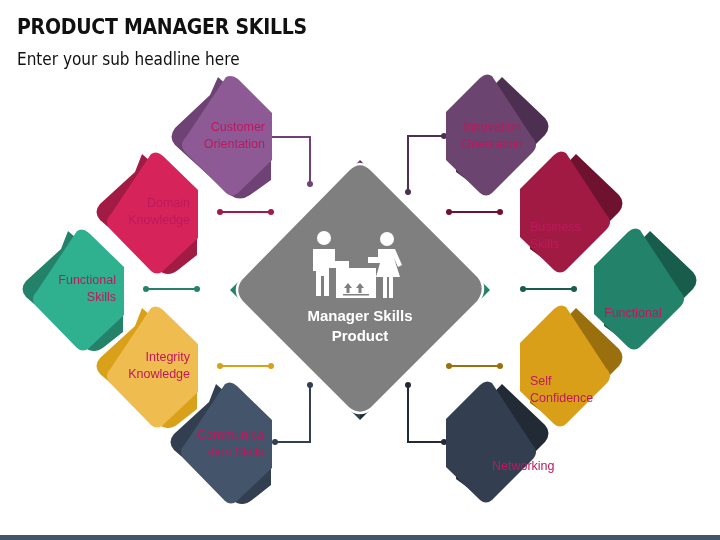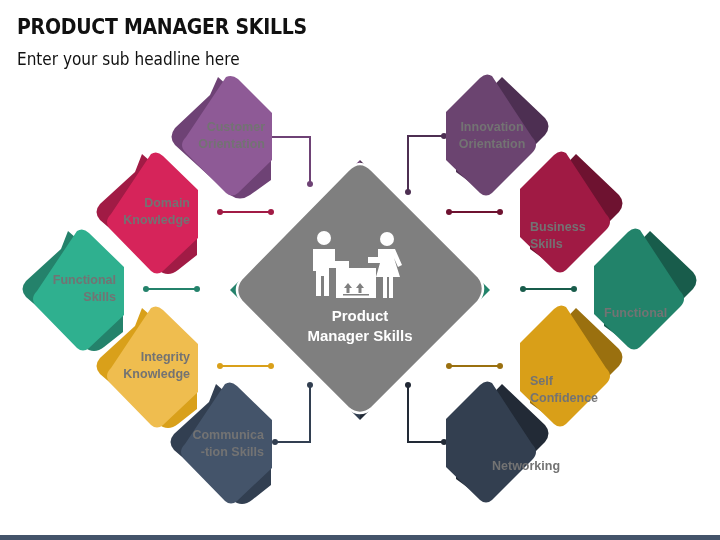--- a/index.html
+++ b/index.html
@@ -1,21 +1,21 @@
 <!DOCTYPE html>
 <html><head>
   <meta charset="utf-8">
   <style>
     html, body { margin:0; padding:0; }
     body { width:720px; height:540px; position:relative; overflow:hidden; background:#ffffff; font-family:"Liberation Sans", sans-serif; }
     .title { position:absolute; left:17px; top:14px; font-size:22px; font-weight:bold; color:#111; letter-spacing:-0.3px; font-family:"DejaVu Sans", sans-serif; transform:scaleX(0.86); transform-origin:left top; }
     .subtitle { position:absolute; left:17px; top:49px; font-size:17px; color:#111; font-family:"DejaVu Sans", sans-serif; transform:scaleX(0.9); transform-origin:left top; }
     .footer-bar { position:absolute; left:0; top:535px; width:720px; height:5px; background:#44546a; }
     svg.diagram { position:absolute; left:0; top:0; }
-    .label { position:absolute; color:#737373; font-size:12.5px; font-weight:bold; line-height:17px; font-family:"Liberation Sans", sans-serif; white-space:nowrap; }
+    .label { position:absolute; color:#be185d; font-size:12.5px; font-weight:normal; line-height:17px; font-family:"Liberation Sans", sans-serif; white-space:nowrap; }
     .label.r { text-align:right; }
     .label.l { text-align:left;margin-top:24px; }
     .label.c { text-align:center; }
     .center-label { position:absolute; left:280px; top:306px; width:160px; text-align:center; color:#fff; font-weight:bold; font-size:15px; line-height:20px; font-family:"Liberation Sans", sans-serif; }
   </style>
 </head>
 <body>
 
 <div class="title">PRODUCT MANAGER SKILLS</div>
 <div class="subtitle">Enter your sub headline here</div>
@@ -143,22 +143,22 @@
     <path d="M566,307 Q560,303 554,309 L520,343 L520,391 L554,424 Q560,429 566,424 L606,384 Q614,376 606,368 Z" fill="#d99f18"></path>
   </g>
 
   <g>
     <path d="M502,384 L545,425 Q552,433 545,442 L495,492 Q488,500 478,495 L456,479 L456,432 Z" fill="#222a36"></path>
     <path d="M492,383 Q486,379 480,385 L446,419 L446,467 L480,500 Q486,505 492,500 L532,460 Q540,452 532,444 Z" fill="#333f50"></path>
   </g>
 </svg>
 
 <div class="center-label">
+  <div>Manager Skills</div>
   <div>Product</div>
-  <div>Manager Skills</div>
 </div>
 
 <div class="label r" style="left:180px;top:119px;width:85px;">
   <div>Customer</div>
   <div>Orientation</div>
 </div>
 <div class="label r" style="left:106px;top:195px;width:84px;">
   <div>Domain</div>
   <div>Knowledge</div>
 </div>

